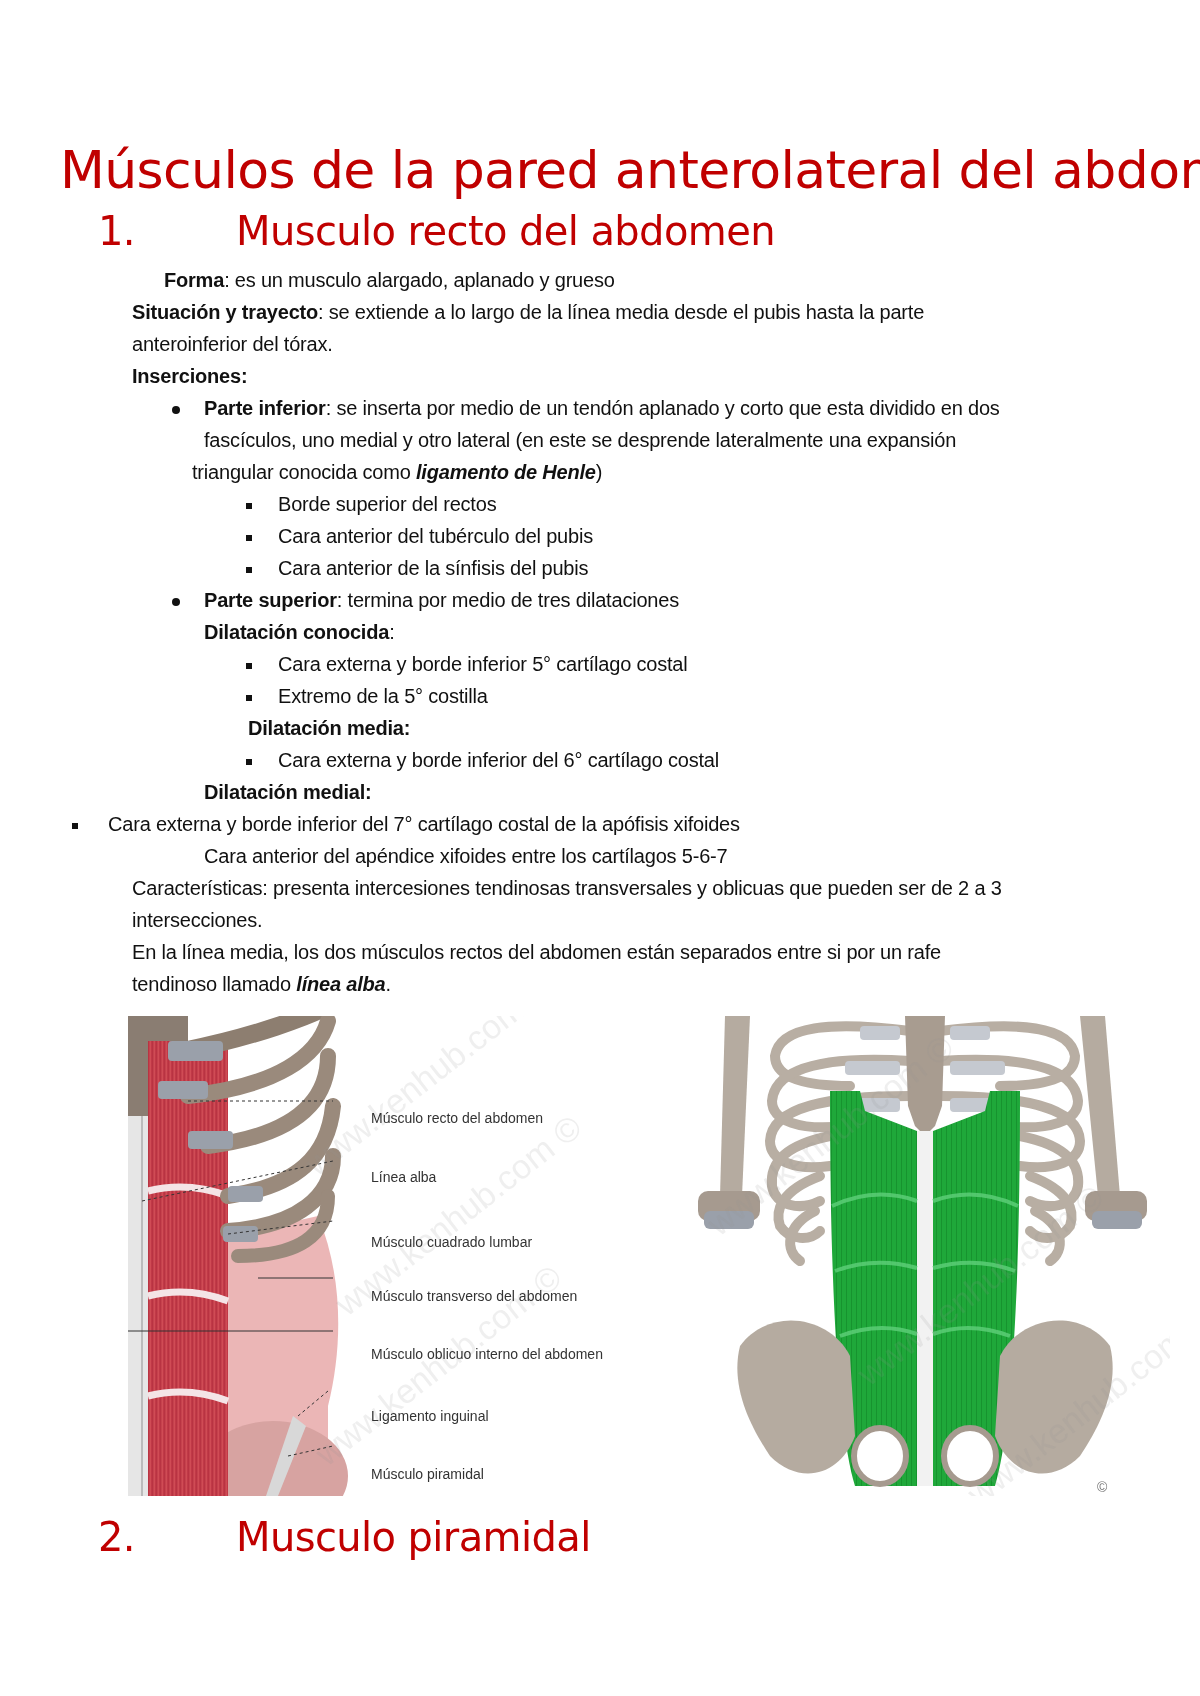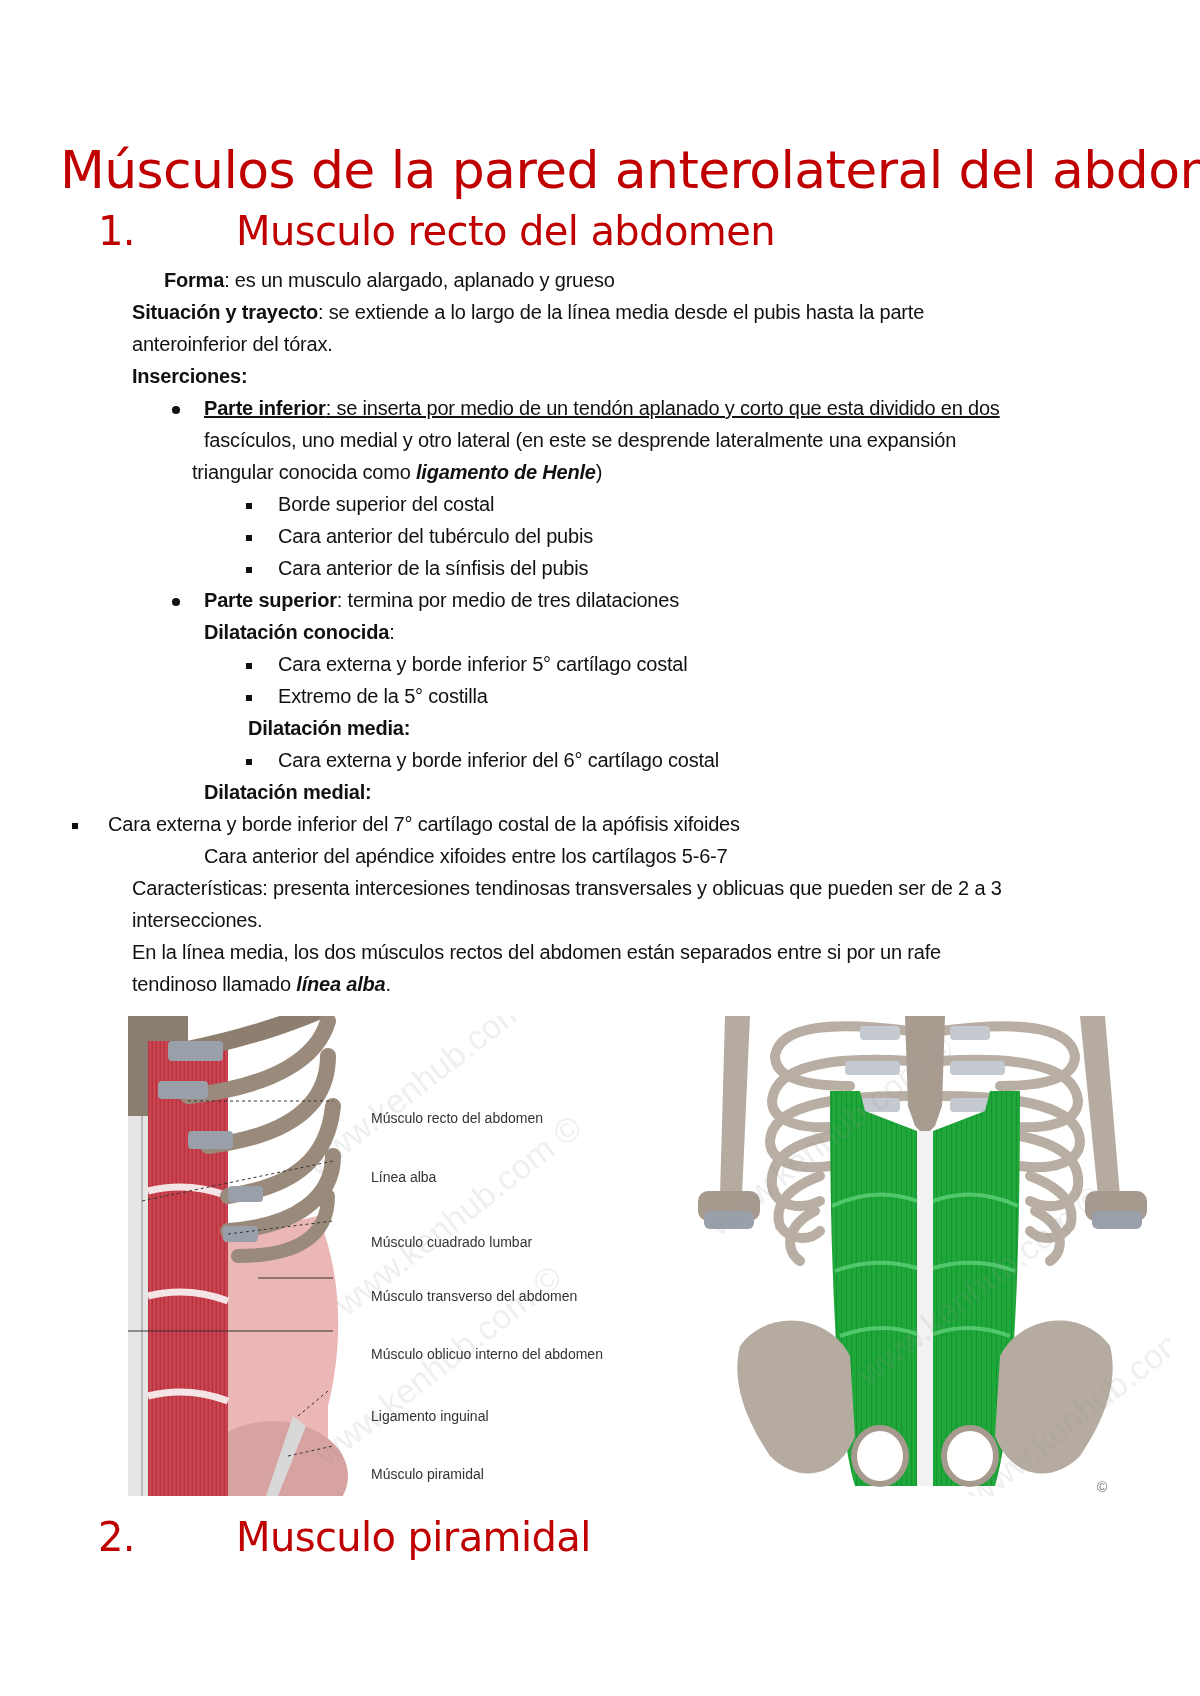--- a/index.html
+++ b/index.html
@@ -32,30 +32,30 @@
 </div>
 <div class="abs body" style="left:132px; top:296px;">
   <b>Situación y trayecto</b><span>: se extiende a lo largo de la línea media desde el pubis hasta la parte</span>
 </div>
 <div class="abs body" style="left:132px; top:328px;">anteroinferior del tórax.</div>
 <div class="abs body" style="left:132px; top:360px;">
   <b>Inserciones:</b>
 </div>
 
 <div class="abs body" style="left:172px; top:392px;"><span class="dot"></span></div>
-<div class="abs body" style="left:204px; top:392px;text-decoration:underline;">
+<div class="abs body" style="left:204px; top:392px;">
   <b>Parte inferior</b><span>: se inserta por medio de un tendón aplanado y corto que esta dividido en dos</span>
 </div>
 <div class="abs body" style="left:204px; top:424px;">fascículos, uno medial y otro lateral (en este se desprende lateralmente una expansión</div>
 <div class="abs body" style="left:192px; top:456px;">
   <span>triangular conocida como </span><b><i>ligamento de Henle</i></b><span>)</span>
 </div>
 
 <div class="abs body" style="left:246px; top:488px;"><span class="sq"></span></div>
-<div class="abs body" style="left:278px; top:488px;">Borde superior del costal</div>
+<div class="abs body" style="left:278px; top:488px;">Borde superior del rectos</div>
 <div class="abs body" style="left:246px; top:520px;"><span class="sq"></span></div>
 <div class="abs body" style="left:278px; top:520px;">Cara anterior del tubérculo del pubis</div>
 <div class="abs body" style="left:246px; top:552px;"><span class="sq"></span></div>
 <div class="abs body" style="left:278px; top:552px;">Cara anterior de la sínfisis del pubis</div>
 
 <div class="abs body" style="left:172px; top:584px;"><span class="dot"></span></div>
 <div class="abs body" style="left:204px; top:584px;">
   <b>Parte superior</b><span>: termina por medio de tres dilataciones</span>
 </div>
 <div class="abs body" style="left:204px; top:616px;">

